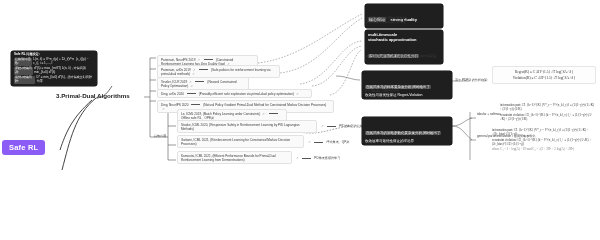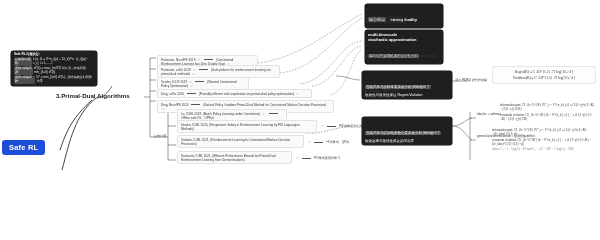--- a/index.html
+++ b/index.html
@@ -30,21 +30,21 @@
     box-sizing:border-box;
   }
   .plain{color:#3c3c3c;line-height:1.3;}
   .formula{
     background:#fdfdfd;border:.5px solid #e6e6e6;border-radius:2px;
     padding:3px 4px;color:#333;font-family:"Liberation Serif",serif;
   }
   .tag{color:#3c3c3c;white-space:nowrap;}
 
   .badge{
-    background:#1d4ed8;color:#ffffff;border-radius:3px;
+    background:#8b5cf6;color:#ffffff;border-radius:3px;
     padding:3px 7px;font-weight:bold;letter-spacing:.2px;
   }
 
   .root{
     color:#1a1a1a;font-weight:bold;white-space:nowrap;
   }
 
   .link-icon{display:inline-block;color:#9a9a9a;margin:0 1px;}
   .dash{display:inline-block;width:9px;height:0;border-top:.8px solid #555;
         vertical-align:middle;margin:0 2px;}

